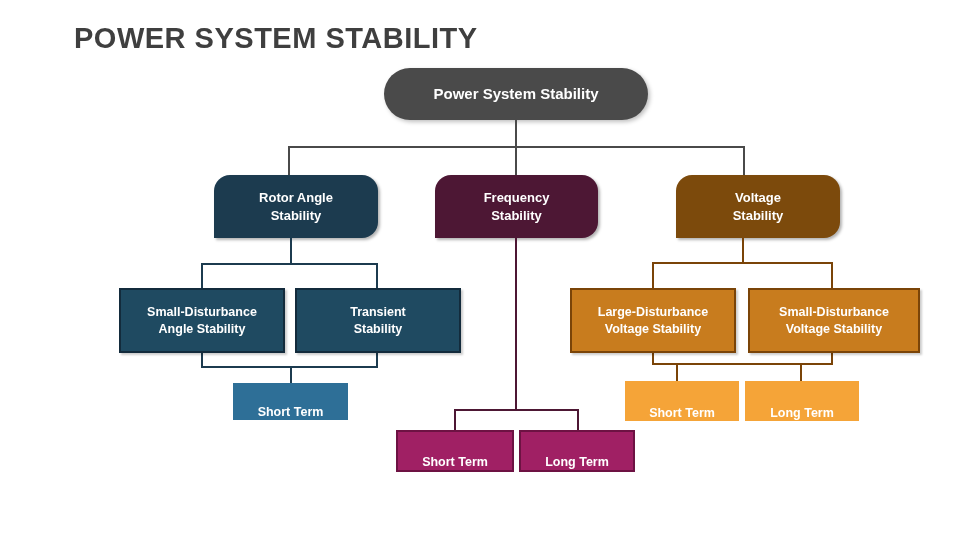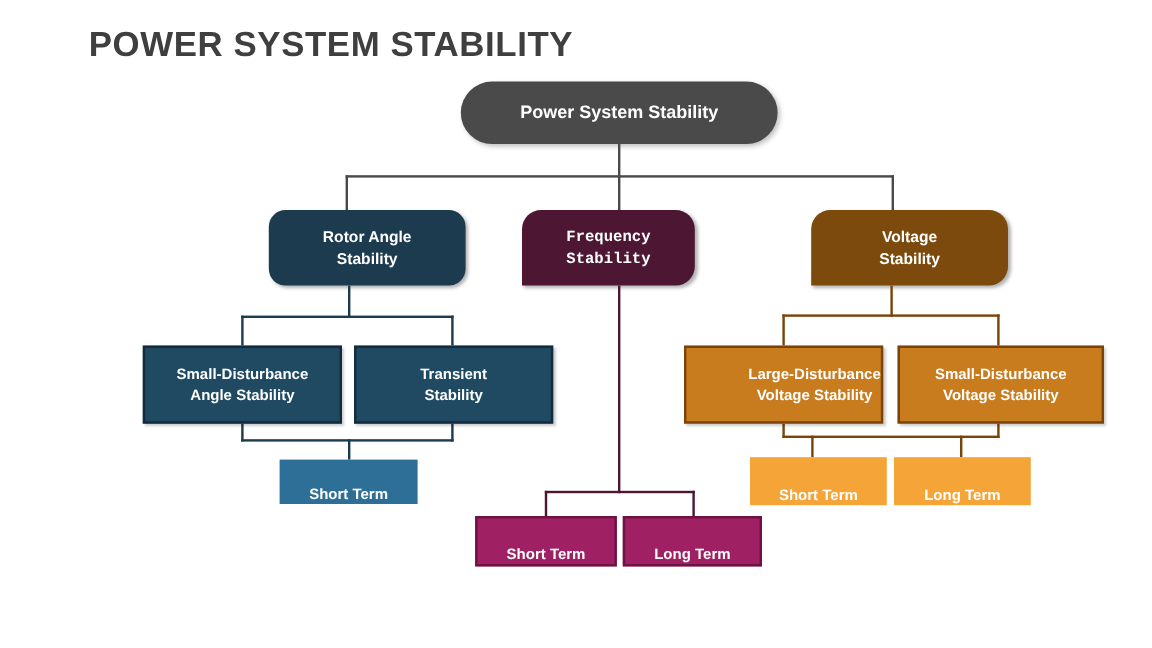--- a/index.html
+++ b/index.html
@@ -18,31 +18,31 @@
   }
   .node .lbl{white-space:pre-line;line-height:1.32;}
   .root{
     left:348px;top:68px;width:264px;height:52px;border-radius:26px;
     background:#4a4a4a;font-size:15px;box-shadow:2px 2px 4px rgba(0,0,0,.25);
   }
   .lvl2{
     top:175px;width:164px;height:63px;font-size:13px;
     border-radius:16px 16px 16px 0;box-shadow:2px 2px 3px rgba(0,0,0,.3);
   }
-  .rotor{left:188px;background:#1c3b4f;border-radius:14px;}
-  .freq{left:399px;width:144px;background:#4d1734;font-family:Liberation Mono, monospace;}
+  .rotor{left:178px;background:#1c3b4f;}
+  .freq{left:399px;width:163px;background:#4d1734;}
   .volt{left:640px;background:#7c4a0c;}
   .sub{
     top:288px;height:65px;font-size:12.5px;box-shadow:2px 2px 2px rgba(0,0,0,.2);
   }
   .sub.teal{background:#1f4a61;border:2px solid #132b3c;}
   .sub.orange{background:#c87c1e;border:2px solid #7a4408;}
   .s1{left:83px;width:166px;}
   .s2{left:259px;width:166px;}
-  .s3{left:534px;width:166px;justify-content:flex-end;}
+  .s3{left:534px;width:166px;}
   .s4{left:712px;width:172px;}
   .term{height:40px;font-size:12.5px;align-items:flex-end;}
   .t-blue{left:197px;top:383px;width:115px;height:37px;background:#2e6f97;}
   .t-mag{top:430px;height:42px;background:#a02064;border:2px solid #6d1243;}
   .tm1{left:360px;width:118px;}
   .tm2{left:483px;width:116px;}
   .t-org{top:381px;background:#f5a438;}
   .to1{left:589px;width:114px;}
   .to2{left:709px;width:114px;}
   .line{position:absolute;}

